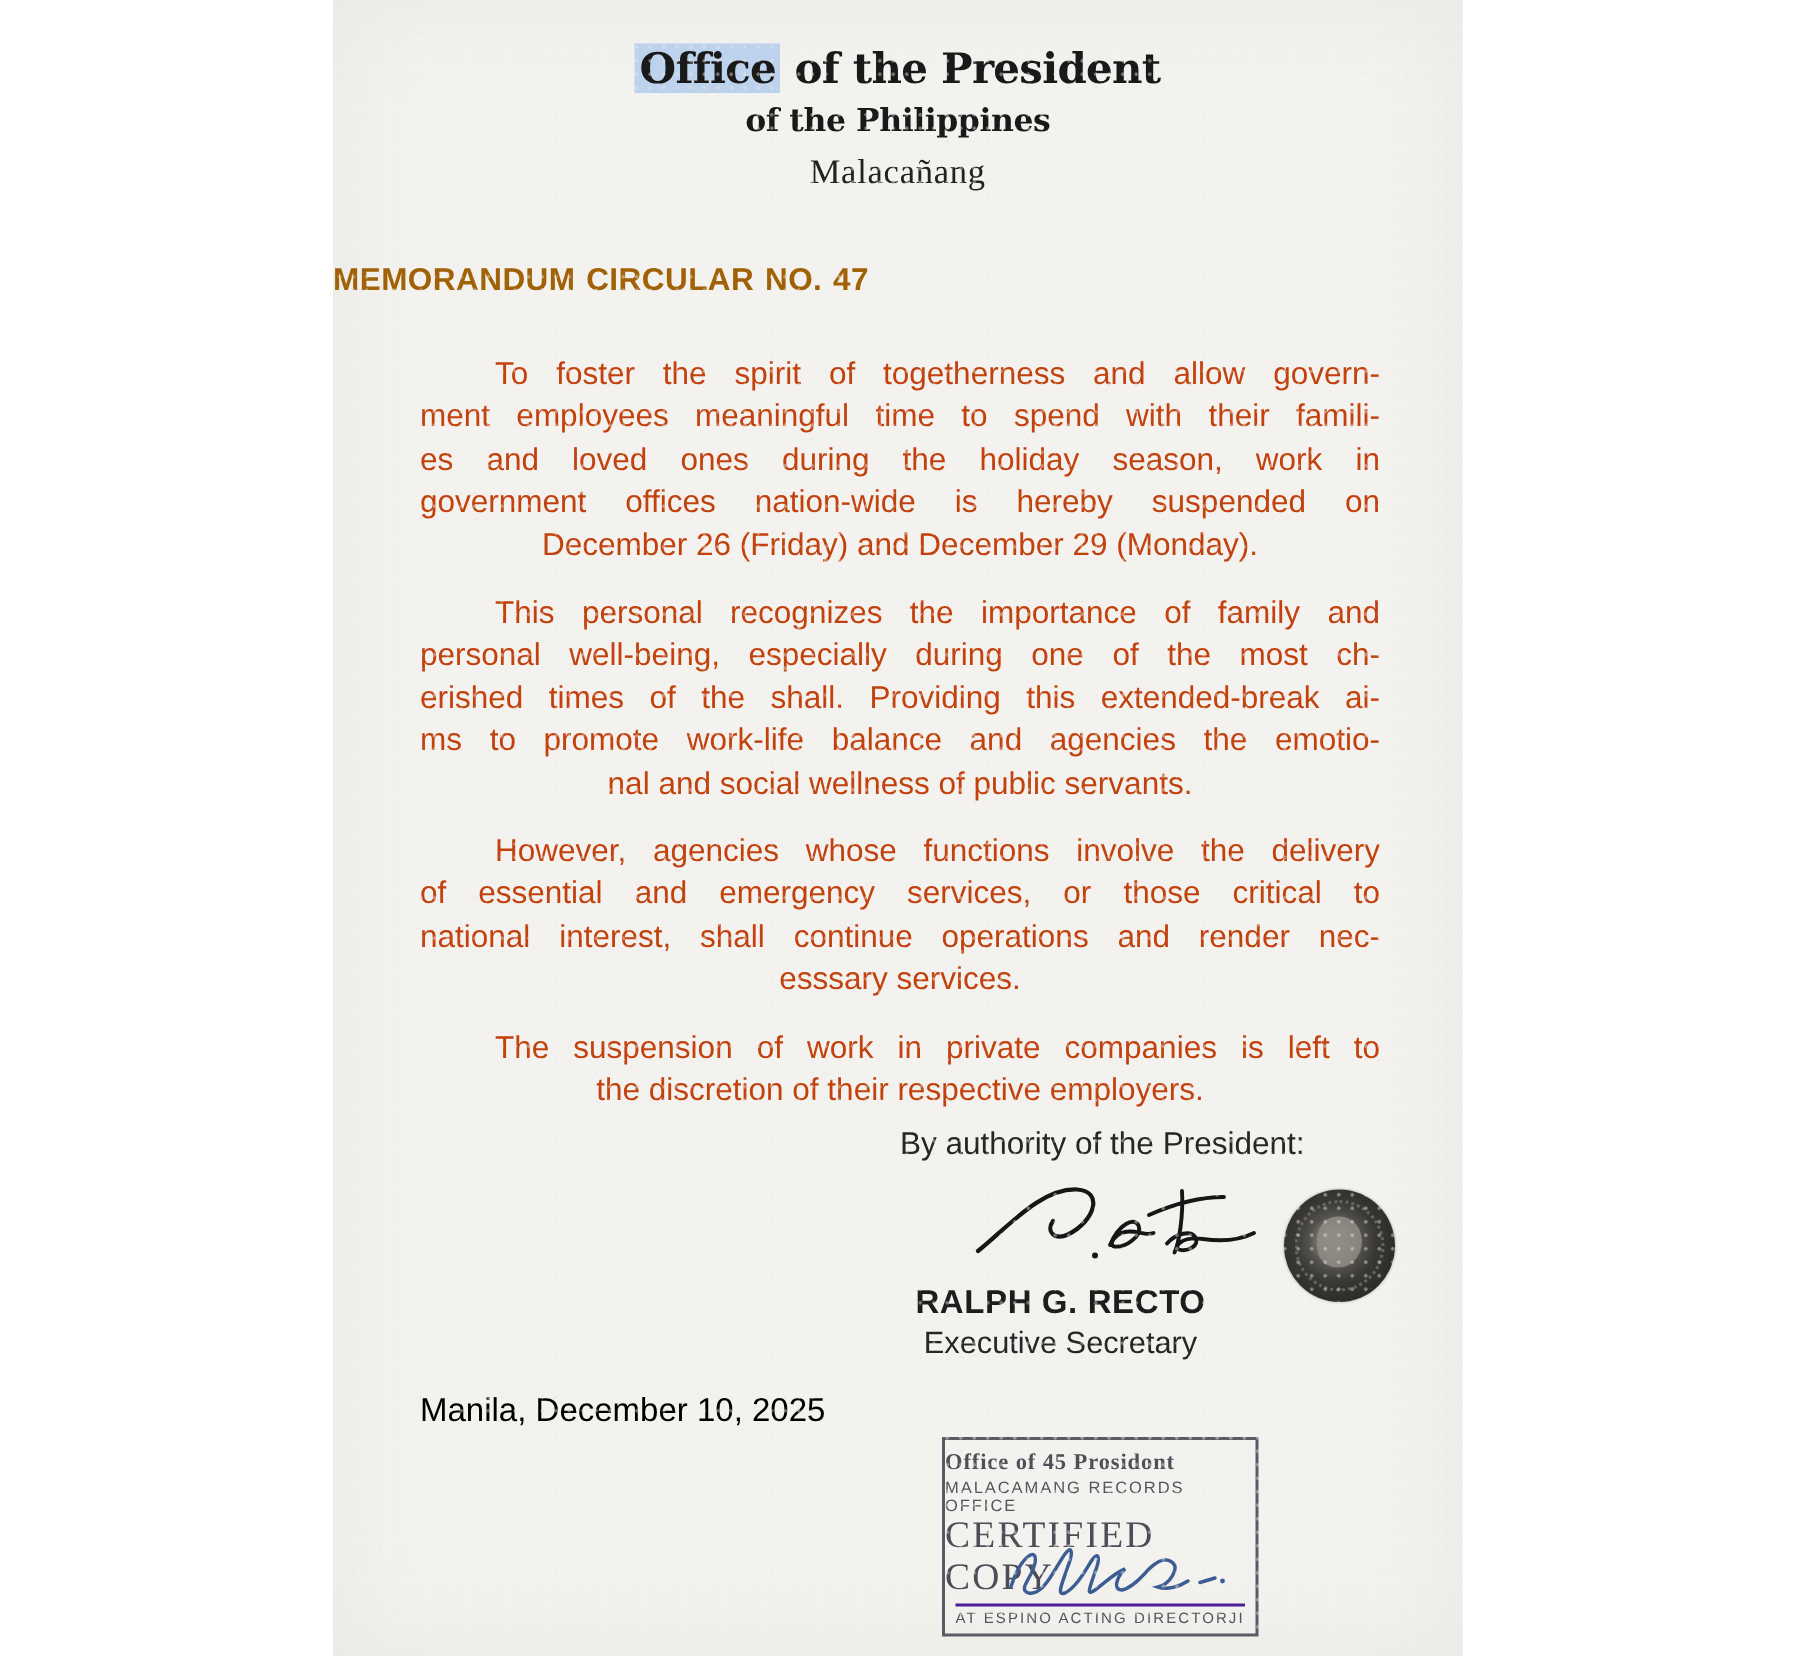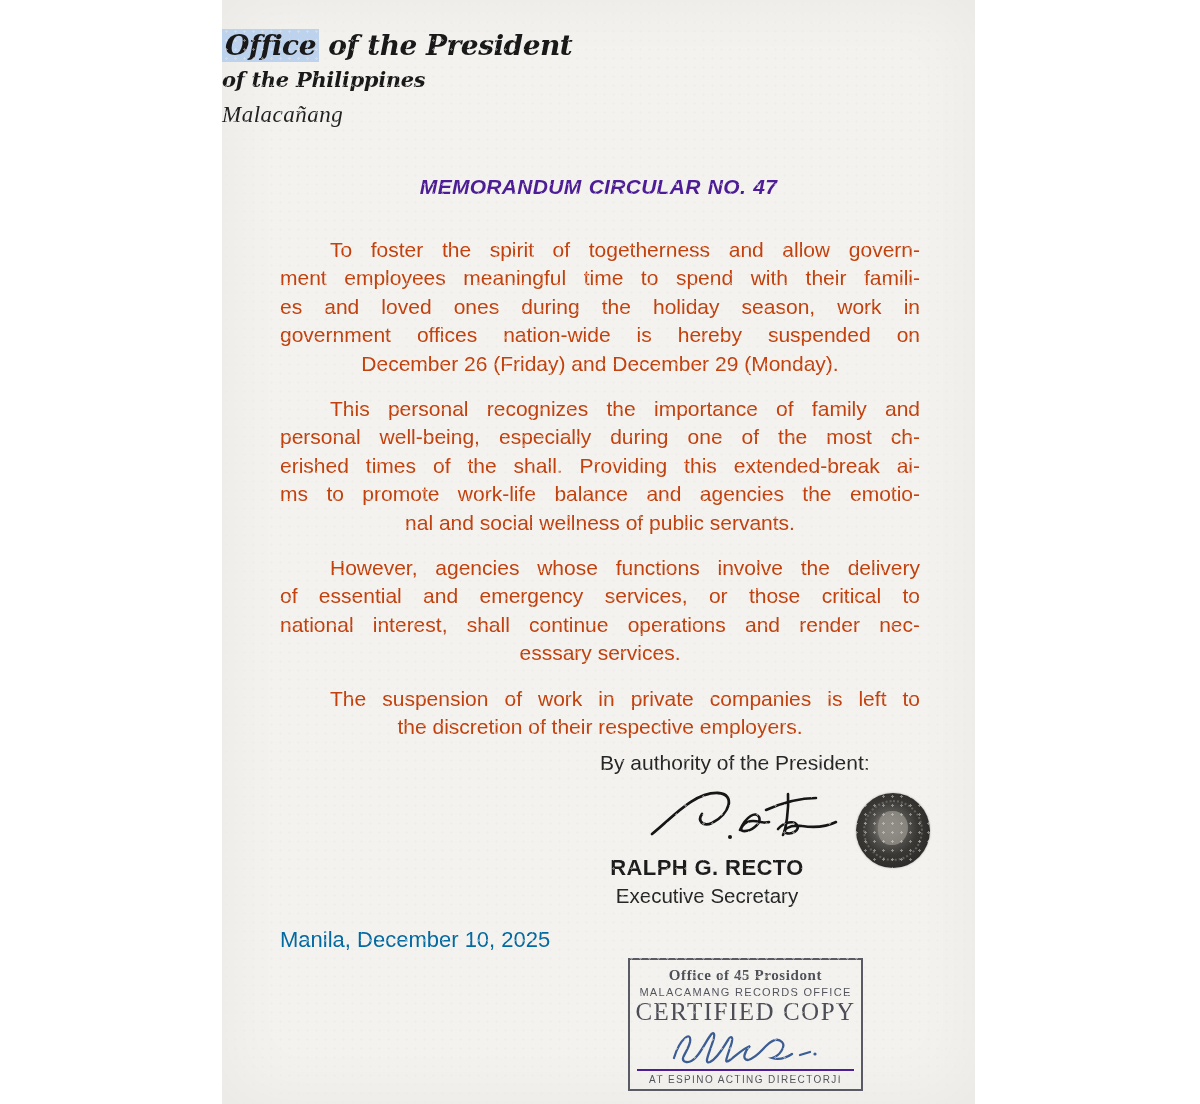--- a/index.html
+++ b/index.html
@@ -6,28 +6,28 @@
   html,body { width:1200px; height:1104px; background:#ffffff; overflow:hidden;
               font-family:"Liberation Sans", sans-serif; }
 
   .page { position:absolute; left:222px; top:0; width:753px; height:1104px;
           background:#f3f2ef; box-shadow: inset 0 0 70px rgba(0,0,0,0.045); }
   .page::after { content:""; position:absolute; inset:0; pointer-events:none;
           background-image: radial-gradient(#ebeae6 1px, transparent 1.2px);
           background-size: 9px 9px; opacity:.45; }
 
   
-  .doc-header { position:absolute; top:30px; left:0; right:0; color:#191919;font-style:italic; }
+  .doc-header { position:absolute; top:30px; left:0; right:0; text-align:center; color:#191919; }
   .hdr1 { font-family:"DejaVu Serif", serif; font-weight:700; font-size:28px; line-height:32px; letter-spacing:-0.5px; }
   .hdr1 .hl { background:#bdd2ec; padding:0 3px; }
   .hdr2 { font-family:"DejaVu Serif", serif; font-weight:700; font-size:21px; line-height:26px; margin-top:5px; letter-spacing:-0.3px; }
   .hdr3 { font-family:"Liberation Serif", serif; font-size:23px; margin-top:9px; letter-spacing:.5px; color:#222; }
 
-  .memo-title { position:absolute; top:175px; left:0; right:0; text-align:center;
-                font-size:21px; font-weight:700; color:#4c1d95; letter-spacing:.3px; word-spacing:1px;font-style:italic; }
+  .memo-title { position:absolute; top:175px; left:0; right:0; 
+                font-size:21px; font-weight:700; color:#a16207; letter-spacing:.3px; word-spacing:1px; }
 
   
   .body-text { position:absolute; top:236px; left:58px; width:640px;
                font-size:21px; line-height:28.4px; color:#c2410c; }
   .para { margin-bottom:17px; }
   .jline { text-align:justify; text-align-last:justify; white-space:normal; }
   .lastline { text-align:center; }
   .indent { text-indent:50px; }
 
   
@@ -39,25 +39,25 @@
           box-shadow: 0 0 2px rgba(0,0,0,.35); }
   .seal::before { content:""; position:absolute; inset:7px; border-radius:50%;
           border:2px dotted #6f6d68; opacity:.8; }
   .seal::after { content:""; position:absolute; left:22px; top:18px; width:30px; height:34px;
           border-radius:48% 52% 55% 45%; background:#8f8c85; opacity:.85; }
 
   .name-block { position:absolute; top:855px; left:320px; width:330px; text-align:center; color:#1d1d1d; }
   .sig-name  { font-size:22px; font-weight:700; letter-spacing:.4px; }
   .sig-title { font-size:20.5px; margin-top:3px; color:#262626; }
 
-  .place-date { position:absolute; left:58px; top:927px; font-size:22px; color:#0369a1;text-align:center; }
+  .place-date { position:absolute; left:58px; top:927px; font-size:22px; color:#000000;text-align:center; }
 
   
-  .stamp { position:absolute; left:406px; top:958px; width:235px; height:133px;
-           border:2px solid #5a5a64; text-align:center; color:#53535c; }
+  .stamp { position:absolute; left:406px; top:958px; width:211px; height:133px;
+           border:2px solid #5a5a64; text-align:left; color:#53535c; }
   .stamp-l1 { margin-top:7px; font-family:"Liberation Serif", serif; font-weight:700; font-size:15px; letter-spacing:.6px; color:#4f4f58; }
   .stamp-l2 { margin-top:2px; font-size:11px; letter-spacing:1.3px; color:#53535c; }
   .stamp-l3 { margin-top:0; font-family:"Liberation Serif", serif; font-size:25px; letter-spacing:1.5px; color:#4d4d57; }
   .stamp-sig { position:absolute; left:34px; top:64px; width:160px; height:46px; }
   .stamp-footer { position:absolute; bottom:0; left:7px; right:7px; border-top:2px solid #4c1d95;
                   padding:3px 0 4px; font-size:10px; letter-spacing:1.4px; color:#53535c; }
 </style>
 </head>
 <body>
 

